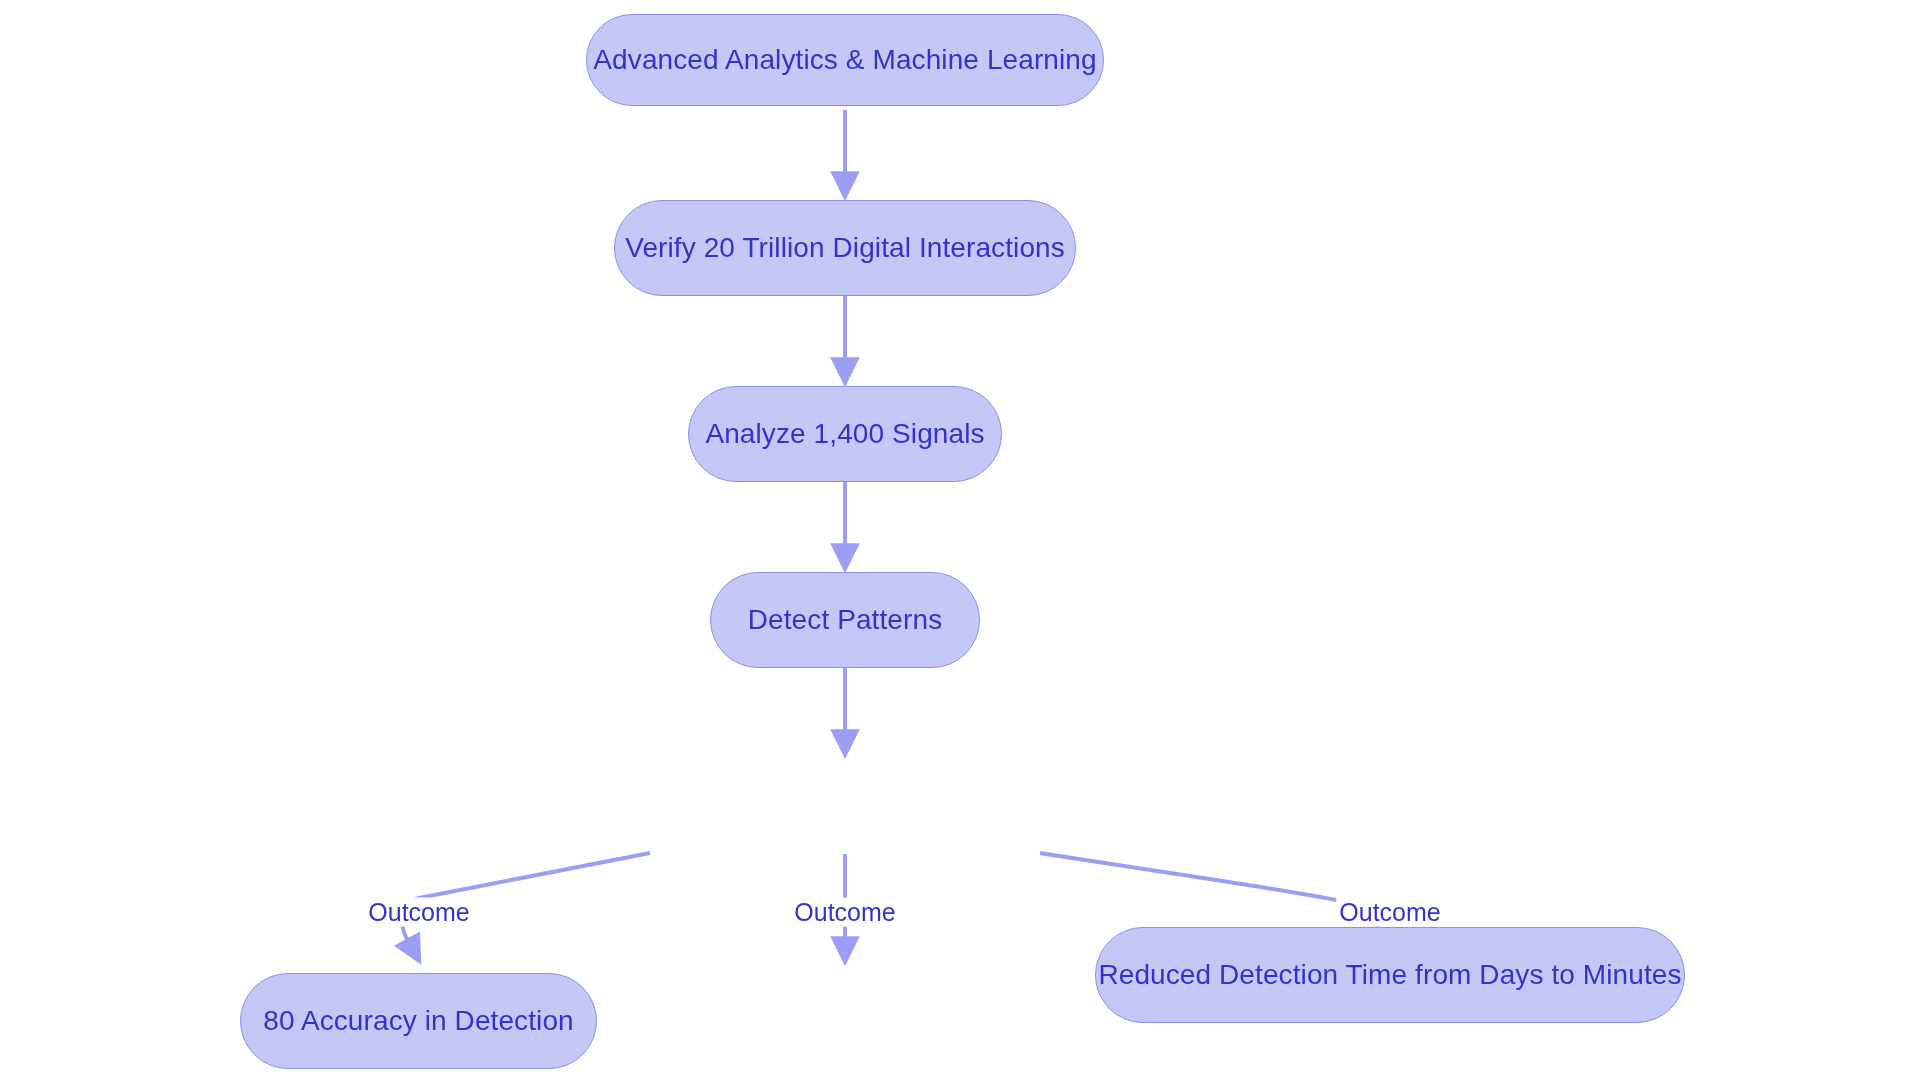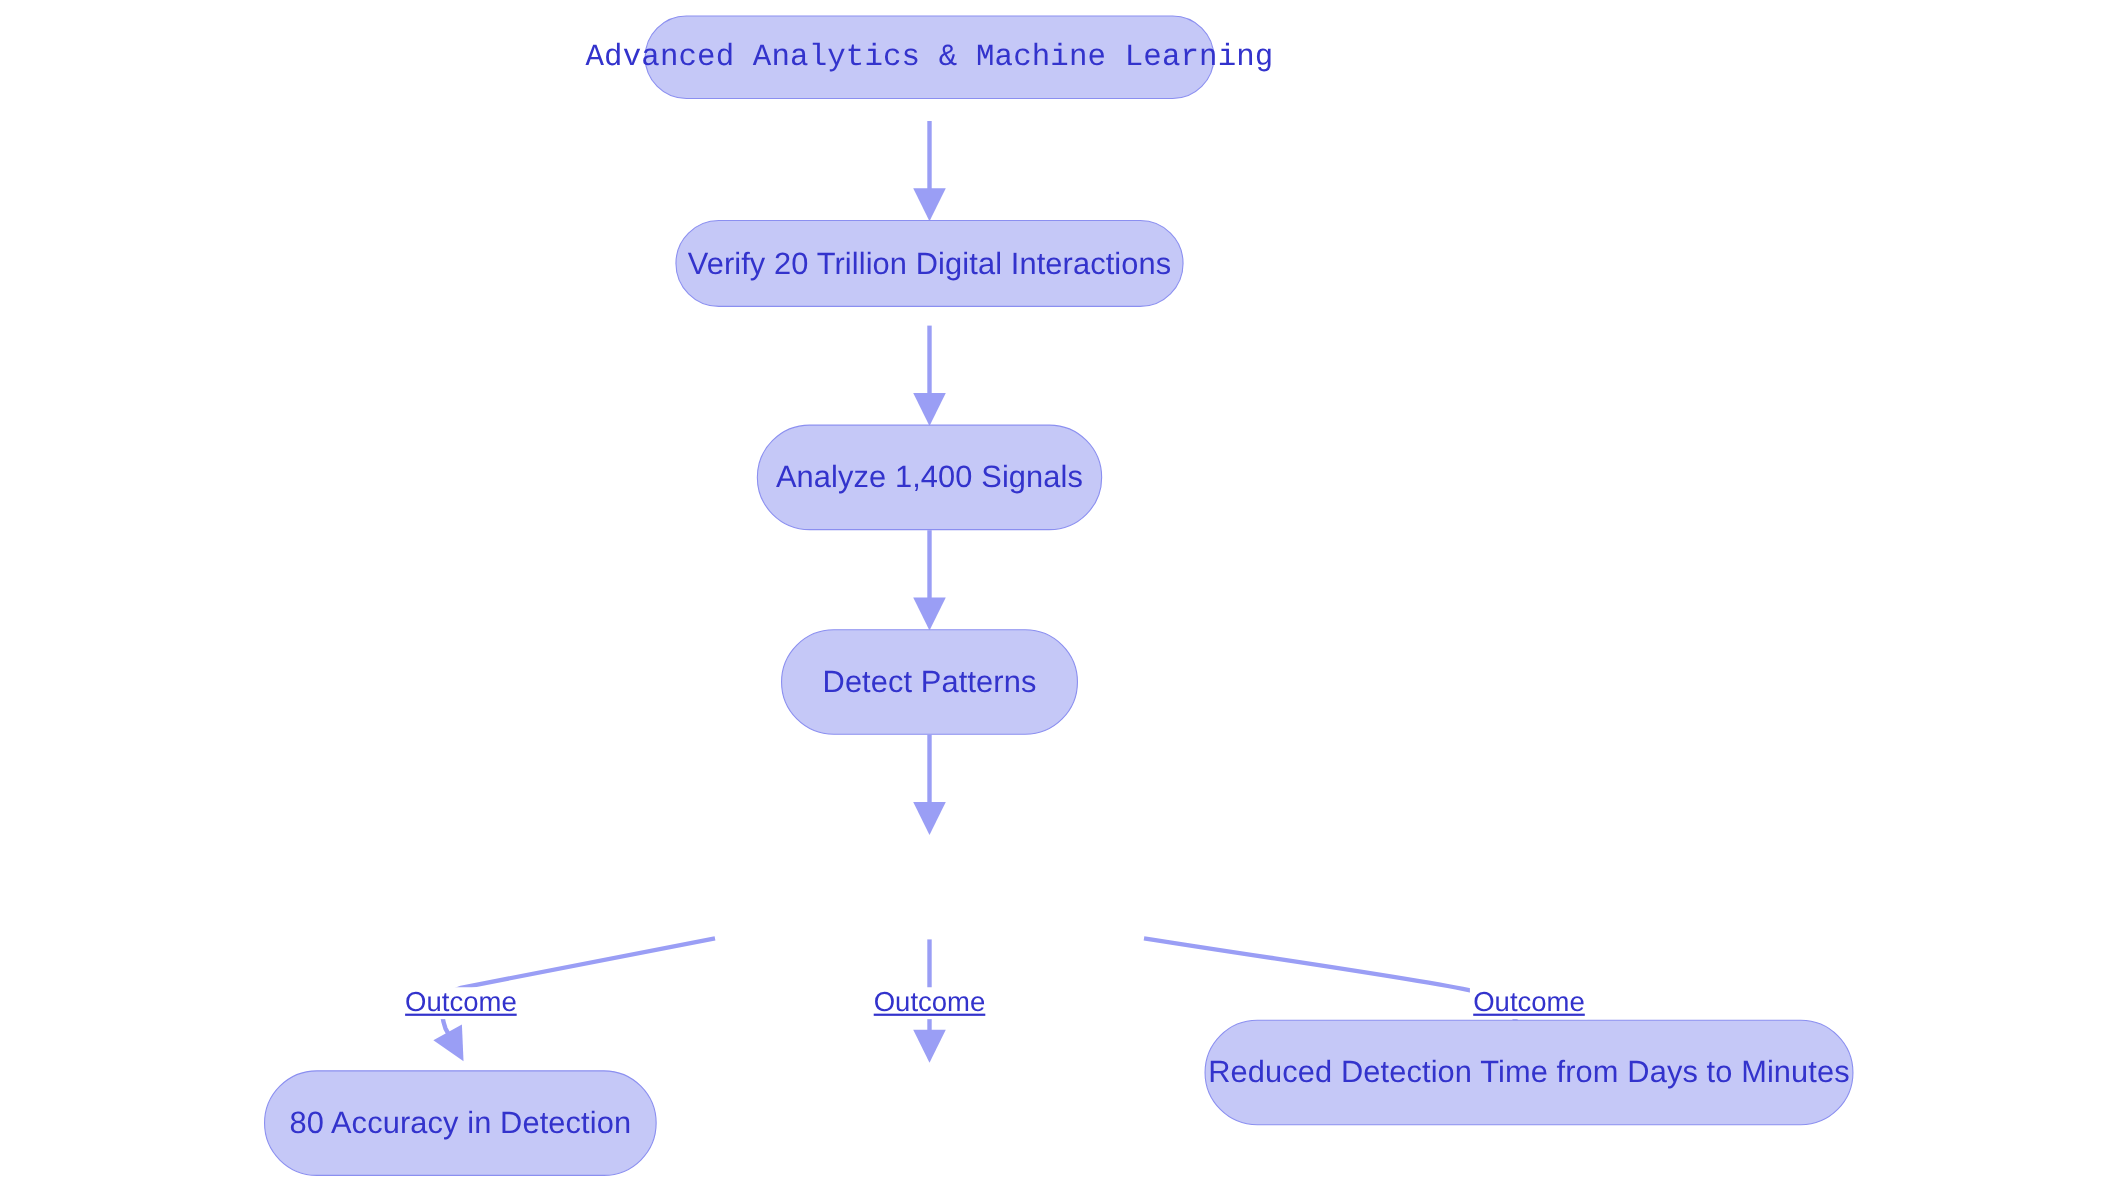--- a/index.html
+++ b/index.html
@@ -42,21 +42,20 @@
   }
   .edge-label {
     position: absolute;
     color: #3333cc;
     font-size: 25px;
     white-space: nowrap;
     background: #ffffff;
     padding: 0 3px;
     font-family: "Liberation Sans", sans-serif;
     transform: translate(-50%, -50%);
-    text-decoration: underline;
   }
 </style>
 </head>
 <body>
 
 <div id="canvas">
 
   <svg id="edge-layer" viewBox="0 0 1920 1083" width="1920" height="1083" xmlns="http://www.w3.org/2000/svg">
     <defs>
       <marker id="arrowhead" markerWidth="9" markerHeight="9" refX="5.2" refY="4.5" orient="auto" markerUnits="strokeWidth">
@@ -67,25 +66,25 @@
     <path d="M 845 110 L 845 190" stroke="#9a9ef5" stroke-width="4" fill="none" marker-end="url(#arrowhead)"></path>
     <path d="M 845 296 L 845 376" stroke="#9a9ef5" stroke-width="4" fill="none" marker-end="url(#arrowhead)"></path>
     <path d="M 845 482 L 845 562" stroke="#9a9ef5" stroke-width="4" fill="none" marker-end="url(#arrowhead)"></path>
     <path d="M 845 668 L 845 748" stroke="#9a9ef5" stroke-width="4" fill="none" marker-end="url(#arrowhead)"></path>
 
     <path d="M 650 853 L 419 898 C 402 903 398 915 405 935 L 416 955" stroke="#9a9ef5" stroke-width="4" fill="none" marker-end="url(#arrowhead)"></path>
     <path d="M 845 854 L 845 955" stroke="#9a9ef5" stroke-width="4" fill="none" marker-end="url(#arrowhead)"></path>
     <path d="M 1040 853 C 1160 872 1290 890 1340 901 C 1368 908 1382 925 1387 955" stroke="#9a9ef5" stroke-width="4" fill="none" marker-end="url(#arrowhead)"></path>
   </svg>
 
-  <div class="node" style="left:586px; top:14px; width:518px; height:76px;font-family:Liberation Mono, monospace;">
+  <div class="node" style="left:586px; top:14px; width:518px; height:92px;">
     <span>Advanced Analytics &amp; Machine Learning</span>
   </div>
 
-  <div class="node" style="left:614px; top:200px; width:462px; height:79px;">
+  <div class="node" style="left:614px; top:200px; width:462px; height:96px;">
     <span>Verify 20 Trillion Digital Interactions</span>
   </div>
 
   <div class="node" style="left:688px; top:386px; width:314px; height:96px;">
     <span>Analyze 1,400 Signals</span>
   </div>
 
   <div class="node" style="left:710px; top:572px; width:270px; height:96px;">
     <span>Detect Patterns</span>
   </div>

